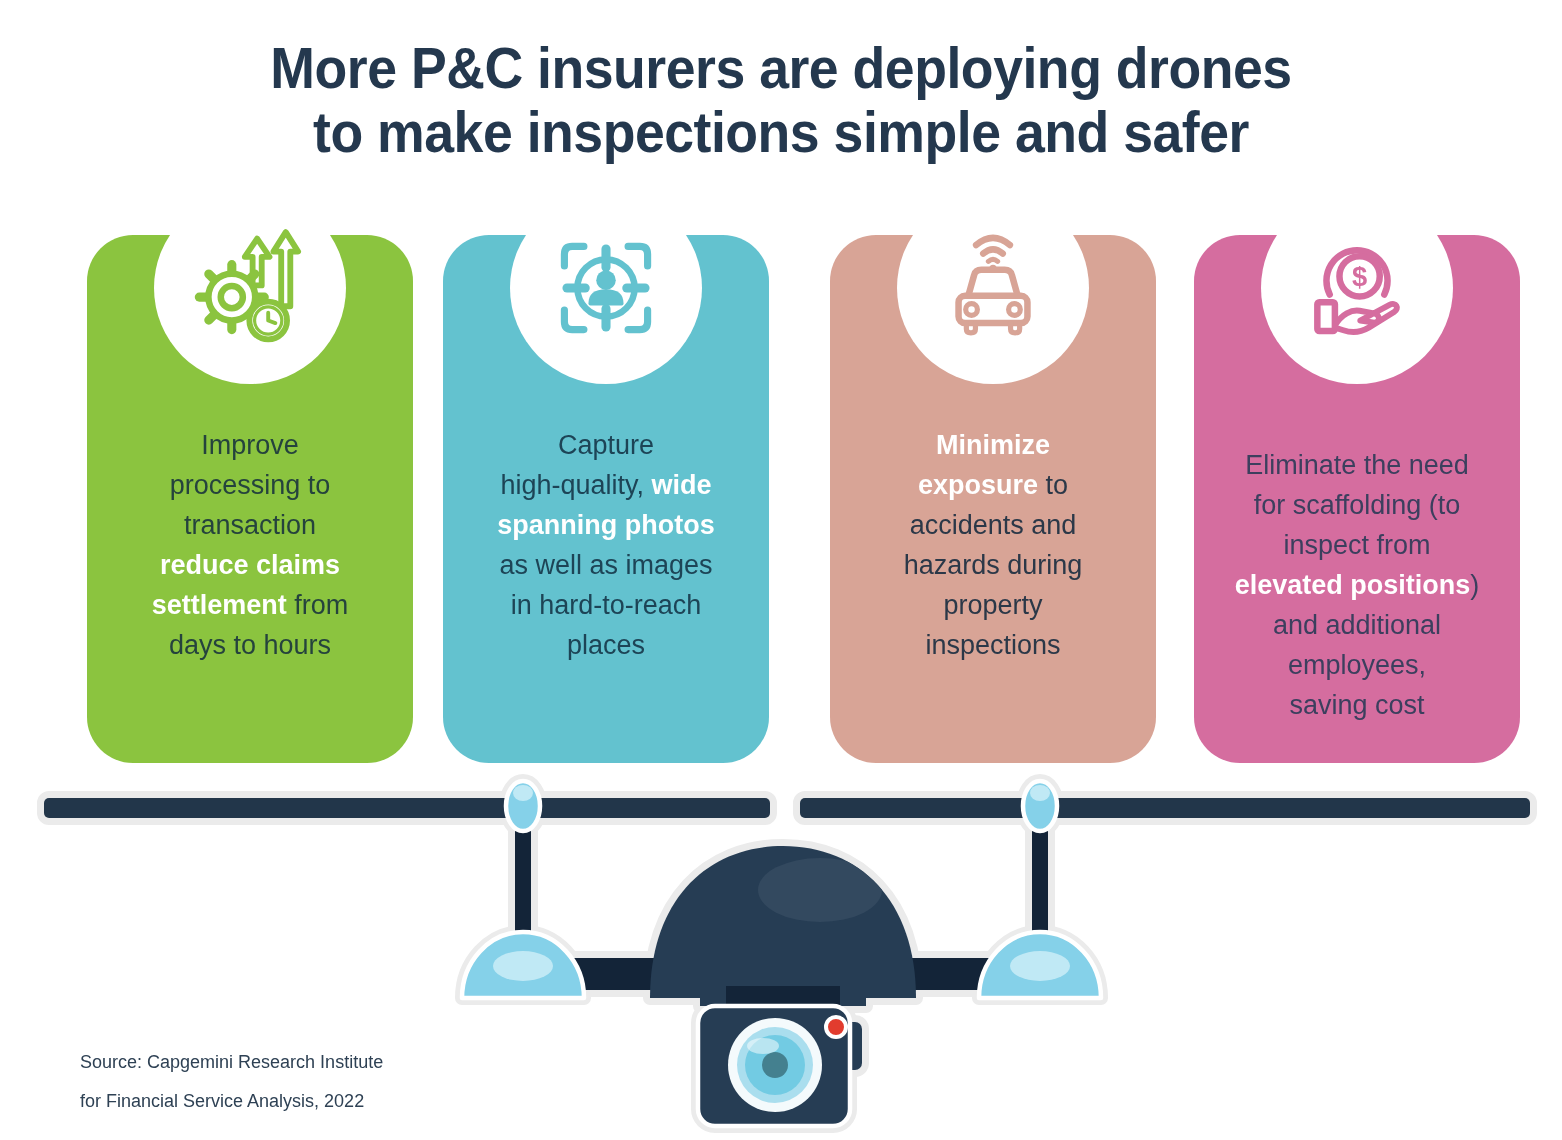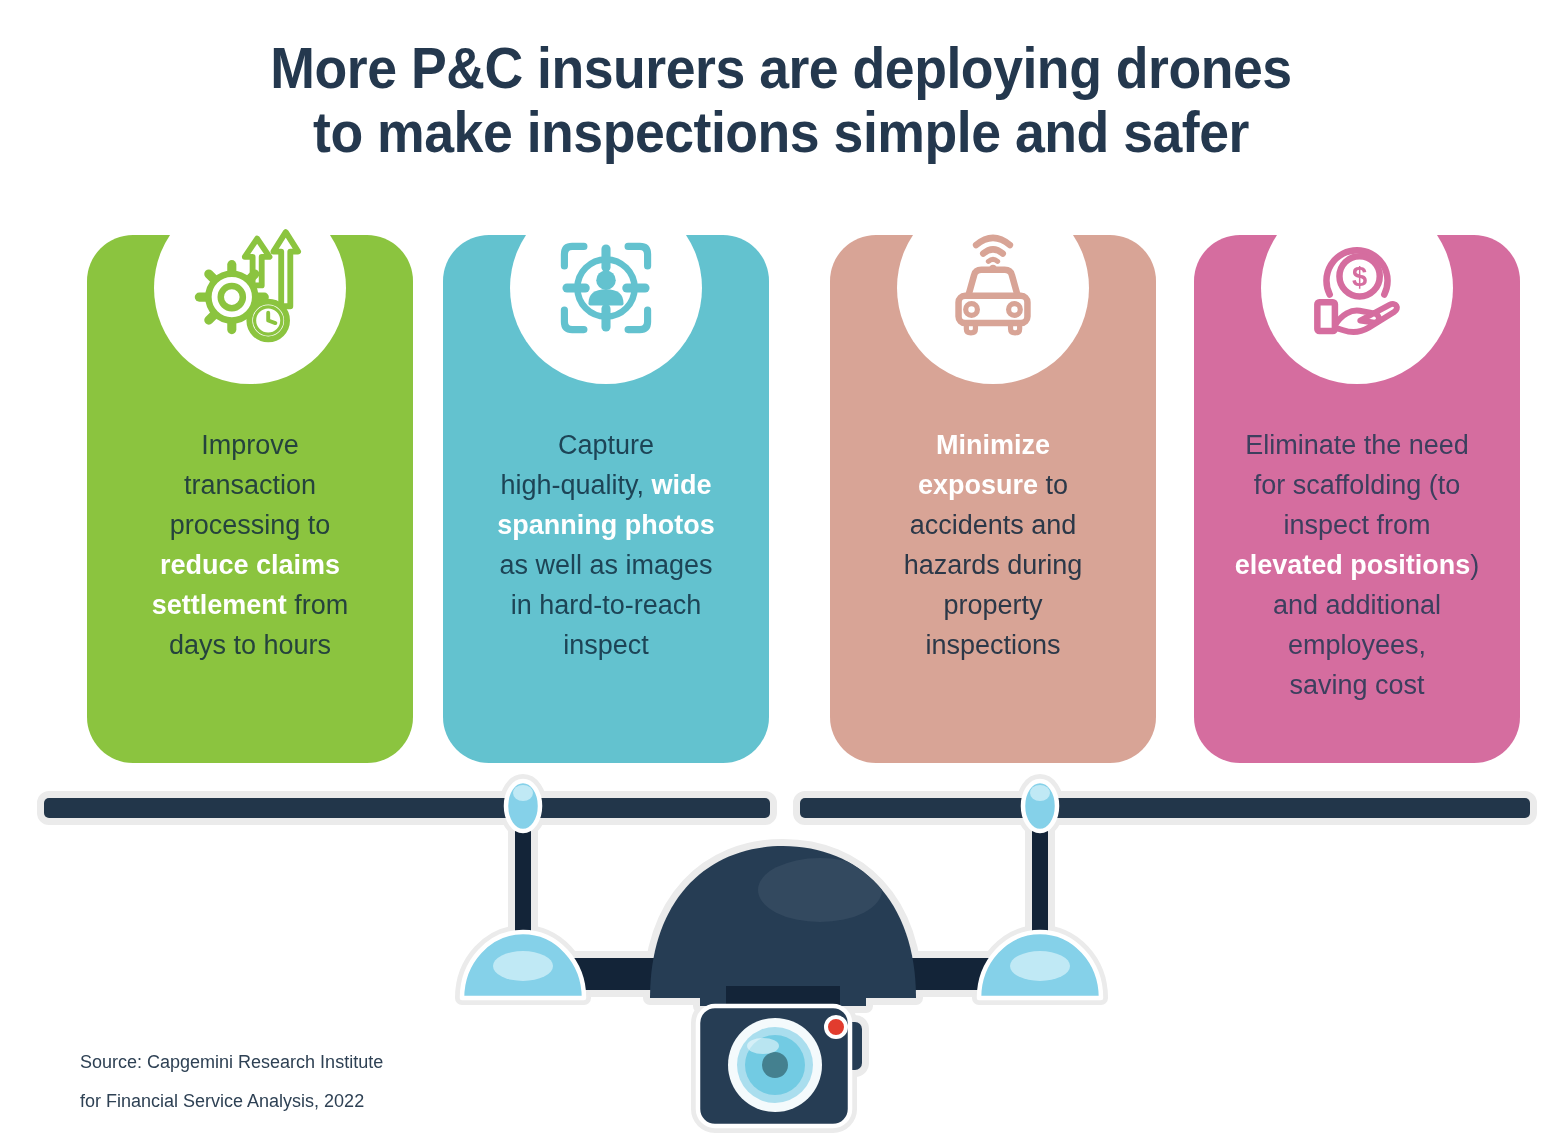--- a/index.html
+++ b/index.html
@@ -36,21 +36,21 @@
   .c3 .icon{color:var(--card3,#d8a496);}
   .c4 .icon{color:var(--card4,#d56d9f);}
 
   .card-text{
     position:absolute;top:190px;left:0;width:100%;text-align:center;
     font-size:27px;line-height:40px;
   }
   .c1 .card-text{color:var(--card1-ink,#25433d);}
   .c2 .card-text{color:var(--card2-ink,#1d4456);}
   .c3 .card-text{color:var(--card3-ink,#2b3848);text-align:center;}
-  .c4 .card-text{color:var(--card4-ink,#3c3f5e);}
+  .c4 .card-text{color:var(--card4-ink,#3c3f5e);margin-top:20px;}
   .tl{white-space:nowrap;}
   .em{font-weight:bold;color:var(--em-color,#fff);}
 
   
   .source{
     position:absolute;left:80px;top:1043px;
     font-size:18px;line-height:39px;color:var(--source-color,#2e4154);
   }
 
   
@@ -85,22 +85,22 @@
           <circle cx="36" cy="57" r="18" fill="#fff" stroke-width="5"></circle>
           <circle cx="36" cy="57" r="8.5" stroke-width="5"></circle>
           <circle cx="64" cy="75" r="14.5" fill="#fff" stroke-width="4.5"></circle>
           <circle cx="64" cy="75" r="10.5" stroke-width="2.5"></circle>
           <path d="M64 69 L64 75 L69.5 77" stroke-width="3"></path>
         </g>
       </svg>
     </div>
     <div class="card-text">
         <div class="tl"><span>Improve</span></div>
+        <div class="tl"><span>processing to</span></div>
         <div class="tl"><span>transaction</span></div>
-        <div class="tl"><span>processing to</span></div>
         <div class="tl"><span class="em">reduce claims</span></div>
         <div class="tl"><span class="em">settlement</span><span> from</span></div>
         <div class="tl"><span>days to hours</span></div>
       </div>
   </article>
 
   <article class="card c2">
     <div class="badge">
       <svg class="icon" viewBox="0 0 100 100">
         <g fill="none" stroke="currentColor" stroke-linecap="round" stroke-linejoin="round">
@@ -119,21 +119,21 @@
           <path d="M36.5 62 Q36.5 51 50 51 Q63.5 51 63.5 62 Q63.5 63.5 62 63.5 L38 63.5 Q36.5 63.5 36.5 62 Z" fill="currentColor" stroke="none"></path>
         </g>
       </svg>
     </div>
     <div class="card-text">
         <div class="tl"><span>Capture</span></div>
         <div class="tl"><span>high-quality, </span><span class="em">wide</span></div>
         <div class="tl"><span class="em">spanning photos</span></div>
         <div class="tl"><span>as well as images</span></div>
         <div class="tl"><span>in hard-to-reach</span></div>
-        <div class="tl"><span>inspect</span></div>
+        <div class="tl"><span>places</span></div>
       </div>
   </article>
 
   <article class="card c3">
     <div class="badge">
       <svg class="icon" viewBox="0 0 100 100">
         <g fill="none" stroke="currentColor" stroke-linecap="round" stroke-linejoin="round">
           <path d="M37 17 Q50 6 63 17" stroke-width="5"></path>
           <path d="M42.5 23.5 Q50 17 57.5 23.5" stroke-width="5"></path>
           <path d="M46.5 29.5 Q50 26.5 53.5 29.5" stroke-width="4"></path>

